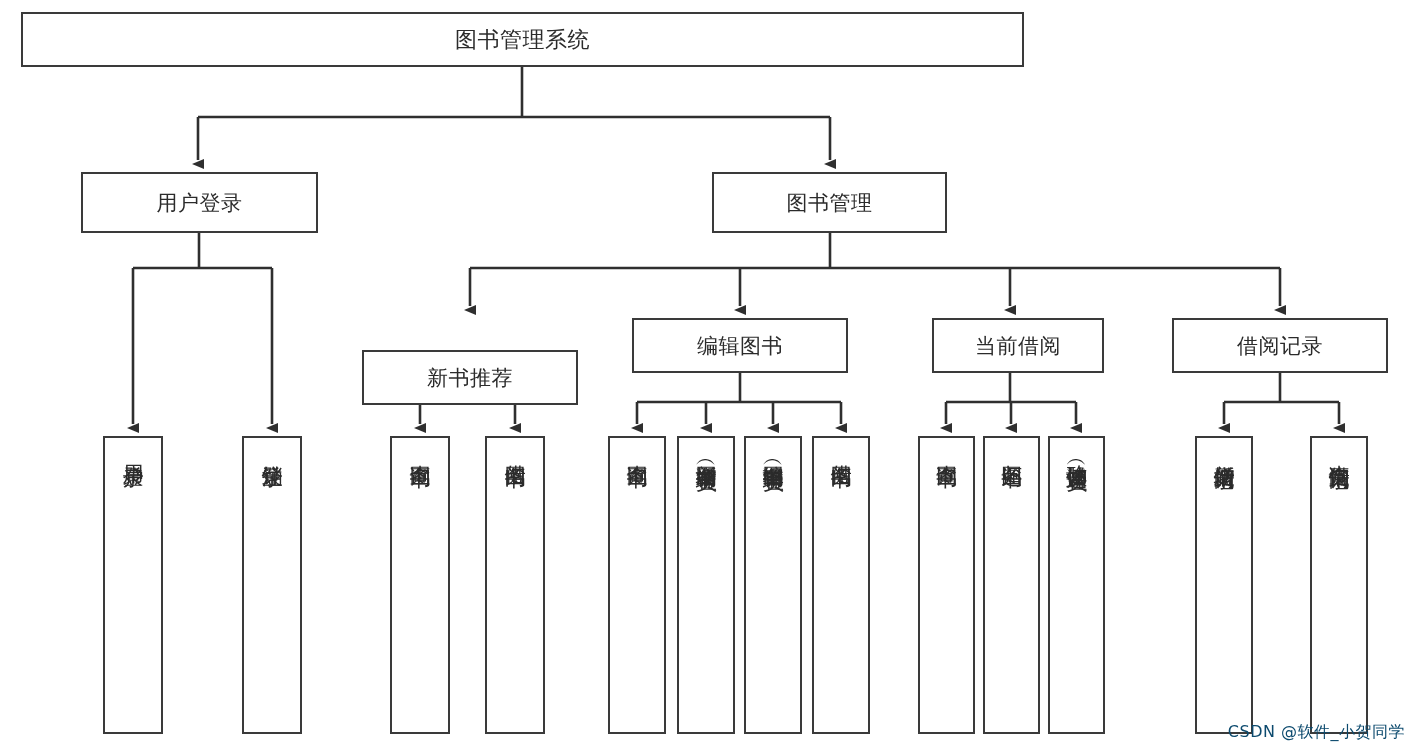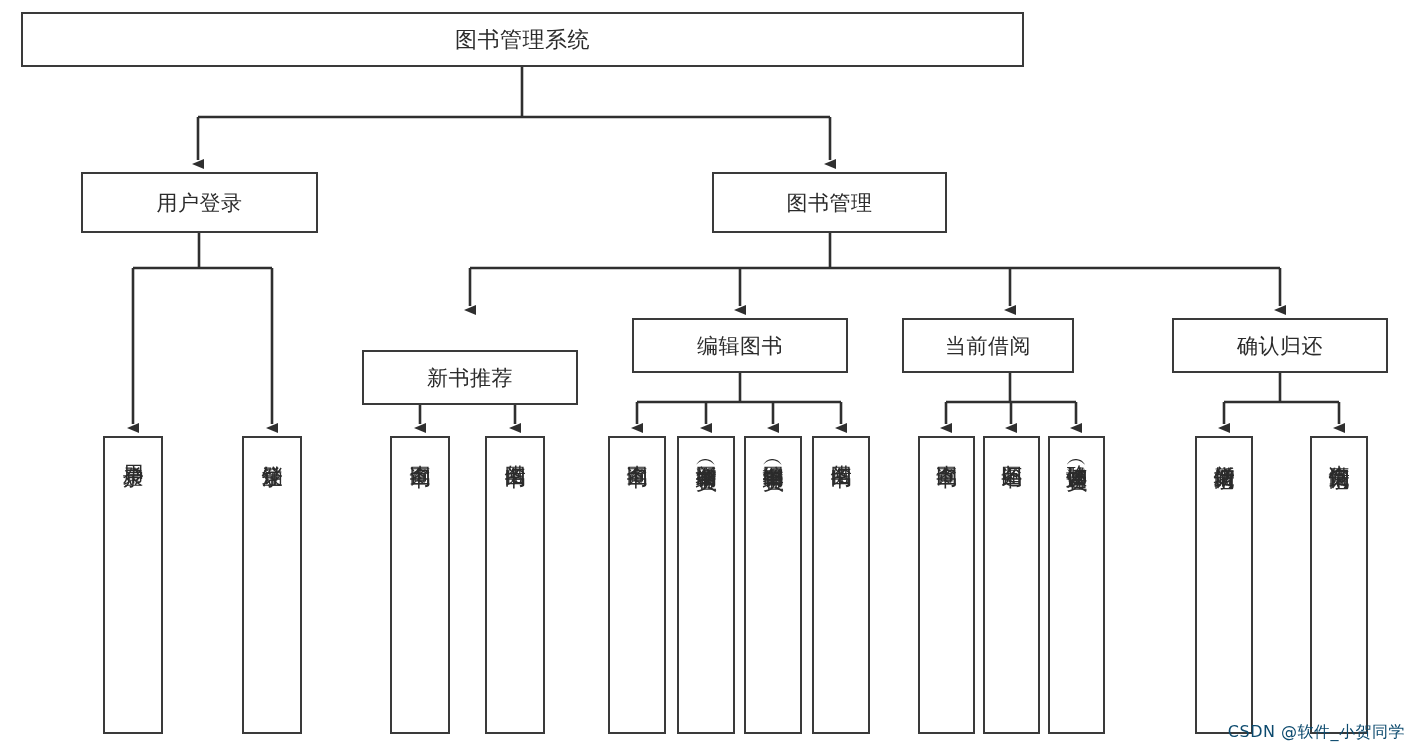--- a/index.html
+++ b/index.html
@@ -139,26 +139,26 @@
   </div>
 
   <div class="node node-h" style="left:362px; top:318px; width:216px; height:55px;margin-top:32px;">
     <span>新书推荐</span>
   </div>
 
   <div class="node node-h" style="left:632px; top:318px; width:216px; height:55px;">
     <span>编辑图书</span>
   </div>
 
-  <div class="node node-h" style="left:902px; top:318px; width:172px; height:55px;">
+  <div class="node node-h" style="left:932px; top:318px; width:172px; height:55px;">
     <span>当前借阅</span>
   </div>
 
   <div class="node node-h" style="left:1172px; top:318px; width:216px; height:55px;">
-    <span>确认归还</span>
+    <span>借阅记录</span>
   </div>
 
   <div class="node node-v" style="left:103px; top:436px; width:60px; height:298px;">
     <span>用户登录</span>
   </div>
 
   <div class="node node-v" style="left:242px; top:436px; width:60px; height:298px;">
     <span>注销登录</span>
   </div>
 

